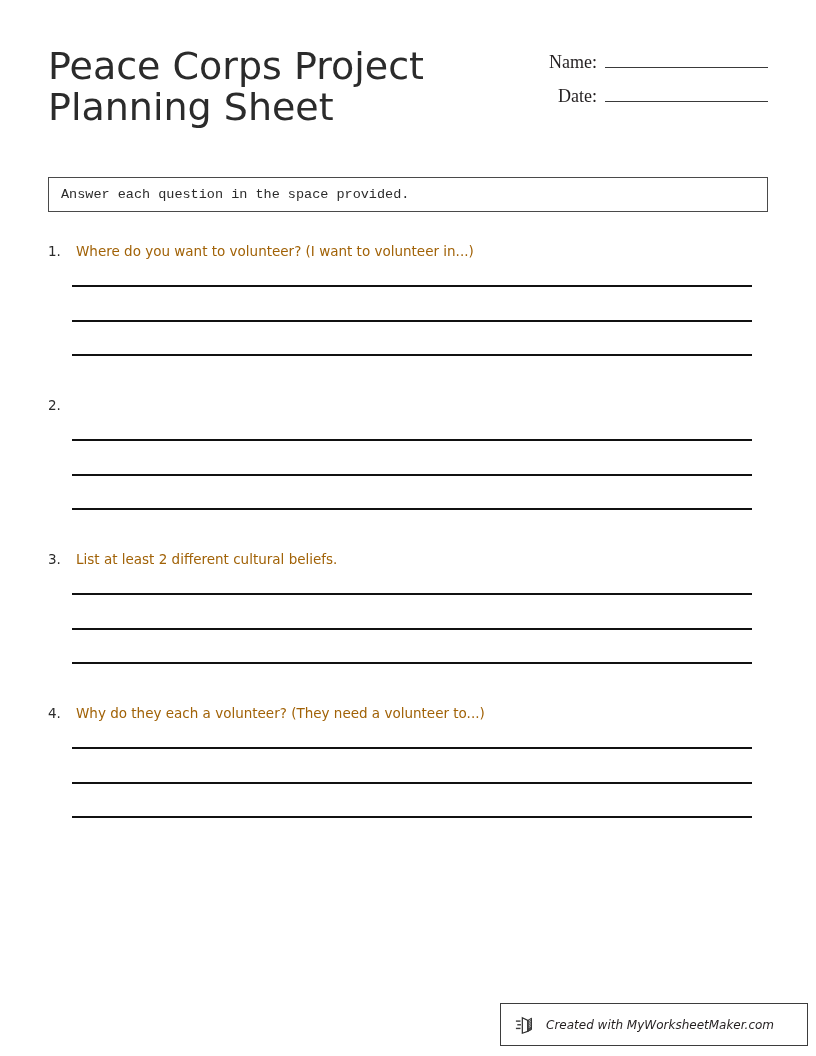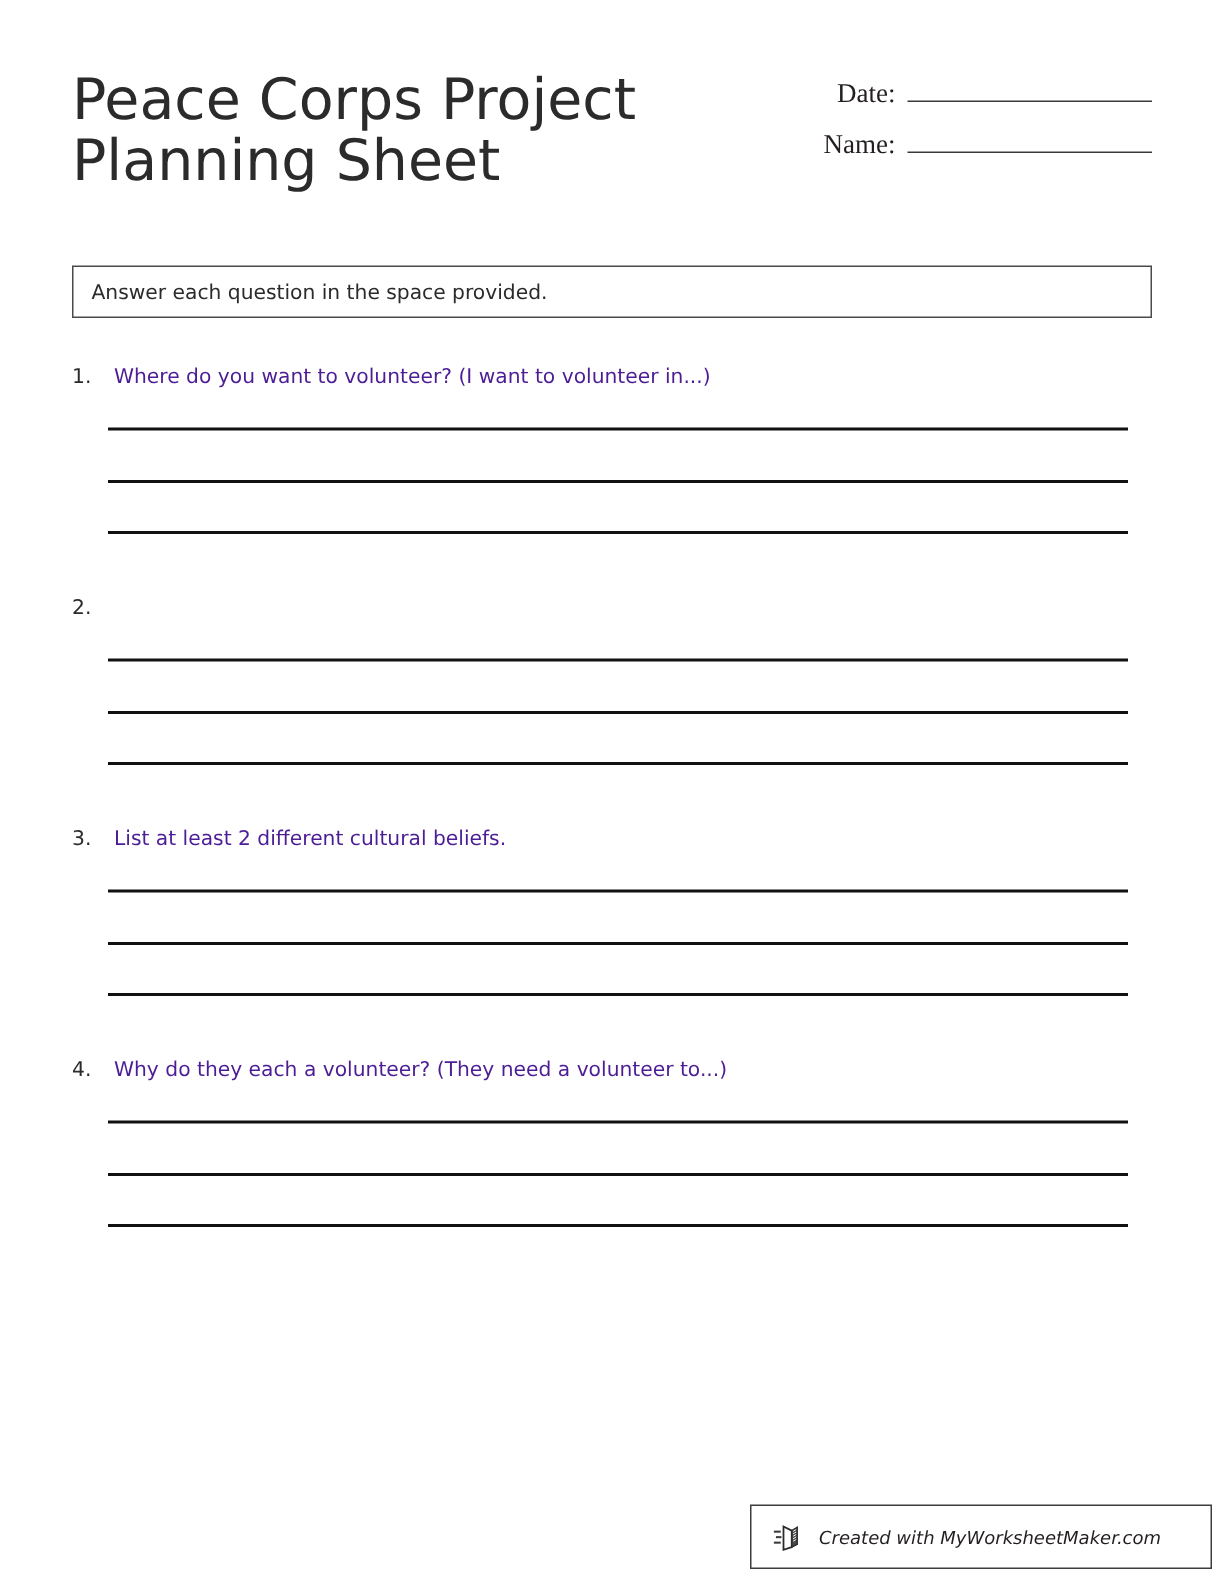--- a/index.html
+++ b/index.html
@@ -74,20 +74,21 @@
     left: 48px;
     top: 177px;
     width: 720px;
     height: 35px;
     box-sizing: border-box;
     border: 1.2px solid #4a4a4a;
     display: flex;
     align-items: center;
     padding-left: 12px;
     background: #ffffff;
+    font-family: Liberation Mono, monospace;
   }
   .instruction-text {
     font-size: 13.5px;
     color: #2b2b2b;
     line-height: 18px;
   }
 
   
   .questions {
     position: absolute;
@@ -105,21 +106,21 @@
   }
   .q-num {
     width: 28px;
     flex: 0 0 28px;
     font-size: 13.5px;
     color: #2b2b2b;
     line-height: 20px;
   }
   .q-text {
     font-size: 13.5px;
-    color: #4c1d95;
+    color: #a16207;
     line-height: 20px;
   }
   .q-lines {
     position: absolute;
     left: 24px;
     top: 44px;
     width: 680px;
   }
   .ans-line {
     height: 0;
@@ -162,25 +163,25 @@
 </head>
 <body>
 
 <div class="page">
 
   <div class="header">
     <h1 class="title">Peace Corps Project Planning Sheet</h1>
 
     <div class="namedate">
       <div class="nd-row">
+        <span class="nd-label">Name:</span>
+        <span class="nd-line"></span>
+      </div>
+      <div class="nd-row">
         <span class="nd-label">Date:</span>
-        <span class="nd-line"></span>
-      </div>
-      <div class="nd-row">
-        <span class="nd-label">Name:</span>
         <span class="nd-line"></span>
       </div>
     </div>
   </div>
 
   <div class="instruction-box">
     <span class="instruction-text">Answer each question in the space provided.</span>
   </div>
 
   <div class="questions">

